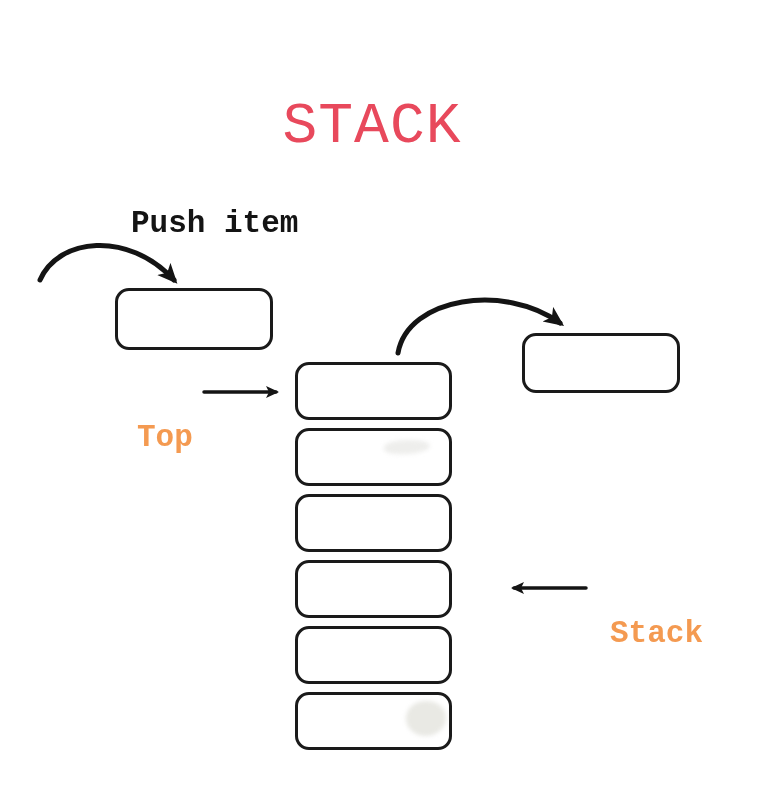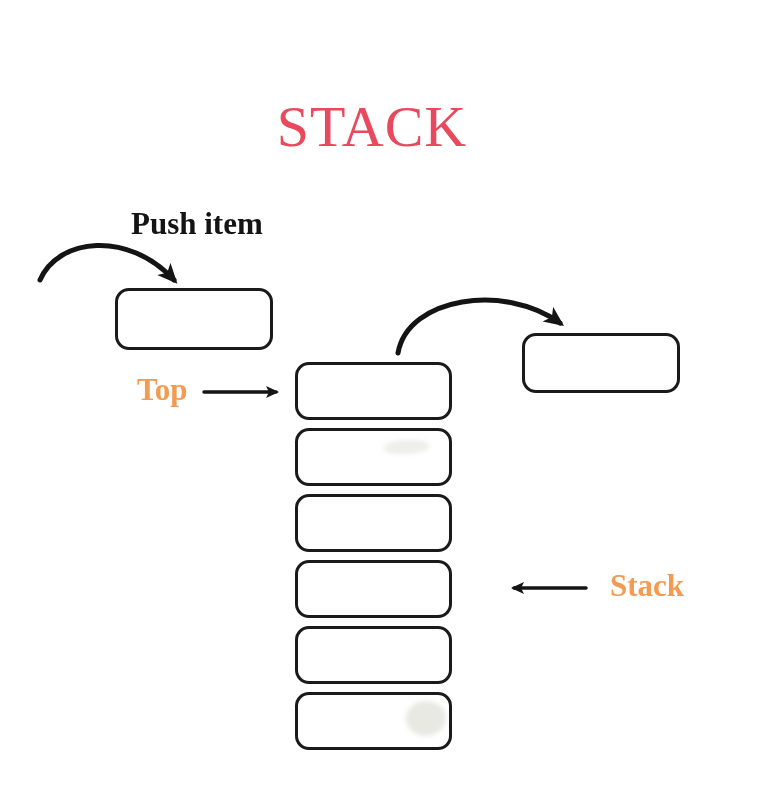--- a/index.html
+++ b/index.html
@@ -1,21 +1,21 @@
 <!DOCTYPE html>
 <html style="--title-red: #e8495c; --accent-orange: #f49a51; --line-black: #141414; --box-border: #1a1a1a; --background: #ffffff;"><head>
 <meta charset="utf-8">
 <style>
   html, body { margin: 0; padding: 0; background: #ffffff; }
   .canvas {
     position: relative;
     width: 768px;
     height: 781px;
     background: var(--background, #ffffff);
-    font-family: Liberation Serif, serif;
+    font-family: Liberation Mono, monospace;
     overflow: hidden;
   }
   .title {
     position: absolute;
     left: 0; top: 98px;
     width: 744px;
     text-align: center;
     font-size: 58px;
     font-weight: 400;
     line-height: 1;
@@ -24,21 +24,21 @@
   }
   .label {
     position: absolute;
     font-weight: 700;
     font-size: 31px;
     line-height: 1;
     color: var(--line-black, #141414);
     white-space: nowrap;
     text-align: right;
   }
-  .label.orange { color: var(--accent-orange, #f49a51); }
+  .label.orange { color: var(--accent-orange, #f49a51); margin-top: 48px; }
   .push-label  { left: 131px; top: 208px; }
   .pop-label   { left: 541px; top: 264px; }
   .top-label   { left: 137px; top: 374px; }
   .stack-label { left: 610px; top: 570px; }
 
   .box {
     position: absolute;
     box-sizing: border-box;
     background: #ffffff;
     border: 3px solid var(--box-border, #1a1a1a);

